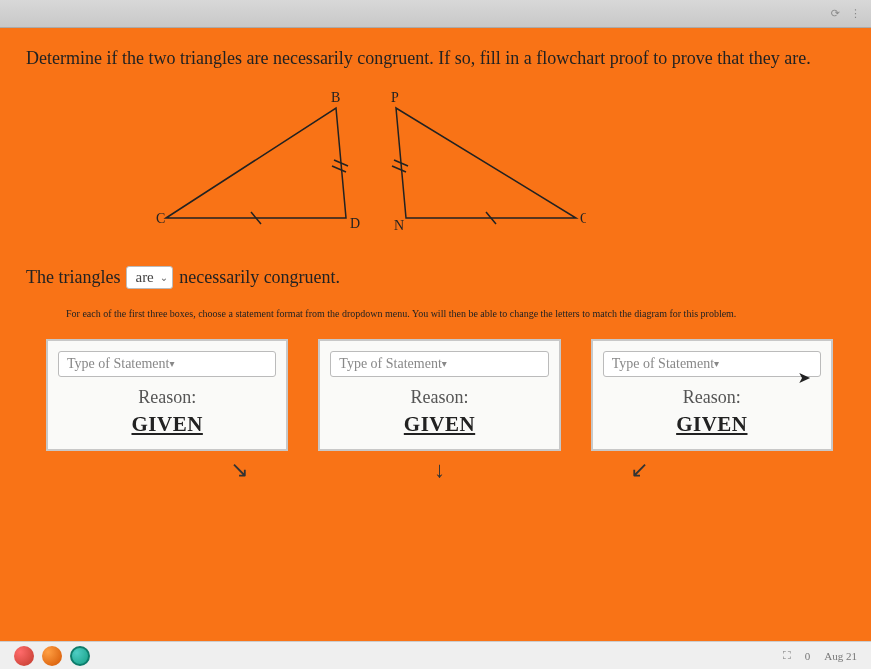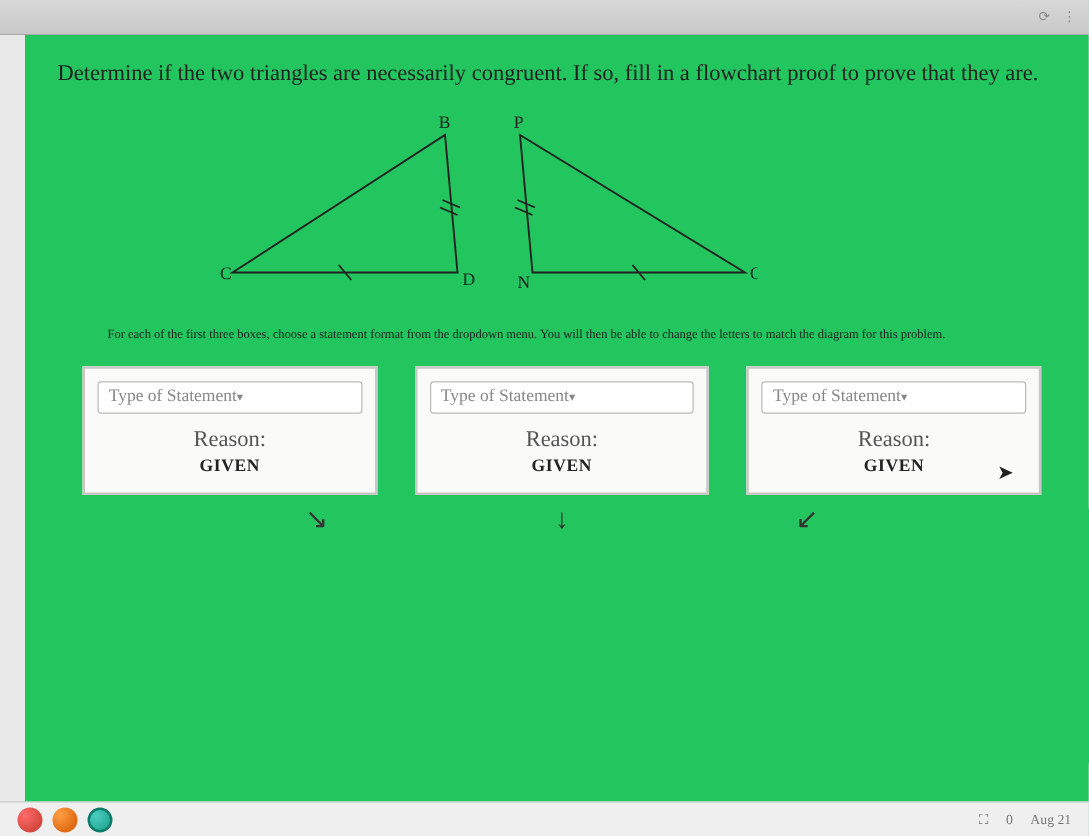--- a/index.html
+++ b/index.html
@@ -17,25 +17,24 @@
     border-bottom: 1px solid #aaa;
     display: flex;
     align-items: center;
     padding: 0 10px;
     font-size: 11px;
     color: #888;
     justify-content: space-between;
   }
   .topbar-icons { display:flex; gap:10px; }
   .content {
-    background: #22c55e;
+    background: #f97316;
     padding: 18px 38px 10px 26px;
     height: calc(100% - 28px - 28px);
     position: relative;
-    margin-left: 20px;
   }
   .question {
     font-size: 18px;
     line-height: 1.35;
     margin-bottom: 18px;
   }
   .diagram {
     margin: 10px 0 18px 100px;
   }
   .answer-line {
@@ -83,21 +82,21 @@
     background: #fff;
     border-radius: 3px;
     padding: 4px 8px;
     font-size: 14px;
     color: #888;
     cursor: pointer;
     margin-bottom: 10px;
   }
   .stmt-dd .chev { color:#888; }
   .reason-lbl { font-size: 18px; color: #555; margin-bottom: 4px; }
-  .given { font-size: 14px; font-weight: bold; letter-spacing: 0.5px; }
+  .given { font-size: 21px; font-weight: bold; letter-spacing: 0.5px; text-decoration: underline; }
   .arrows {
     display: flex;
     gap: 30px;
     margin-left: 20px;
     margin-top: 6px;
   }
   .arrow-cell { width: 250px; text-align:center; font-size:22px; color:#333; }
   .arrow-cell.left { text-align: right; padding-right: 40px;}
   .arrow-cell.right { text-align: left; padding-left: 40px;}
   .cursor-arrow {
@@ -162,20 +161,28 @@
         <line x1="266" y1="78" x2="280" y2="84"></line>
 
         <line x1="360" y1="124" x2="370" y2="136"></line>
       </g>
       <text x="265" y="14" font-size="14" fill="#222">P</text>
       <text x="268" y="142" font-size="14" fill="#222">N</text>
       <text x="454" y="135" font-size="14" fill="#222">O</text>
     </svg>
   </div>
 
+  <div class="answer-line">
+    <span>The triangles</span>
+    <span class="dropdown-inline">
+      <span>are</span>
+      <span class="chev">⌄</span>
+    </span>
+    <span>necessarily congruent.</span>
+  </div>
 
   <span class="cursor-arrow">➤</span>
 
   <p class="instruction">For each of the first three boxes, choose a statement format from the dropdown menu. You will then be able to change the letters to match the diagram for this problem.</p>
 
   <div class="boxes">
     <div class="proof-box">
       <div class="stmt-dd">
         <span>Type of Statement</span>
         <span class="chev">▾</span>

